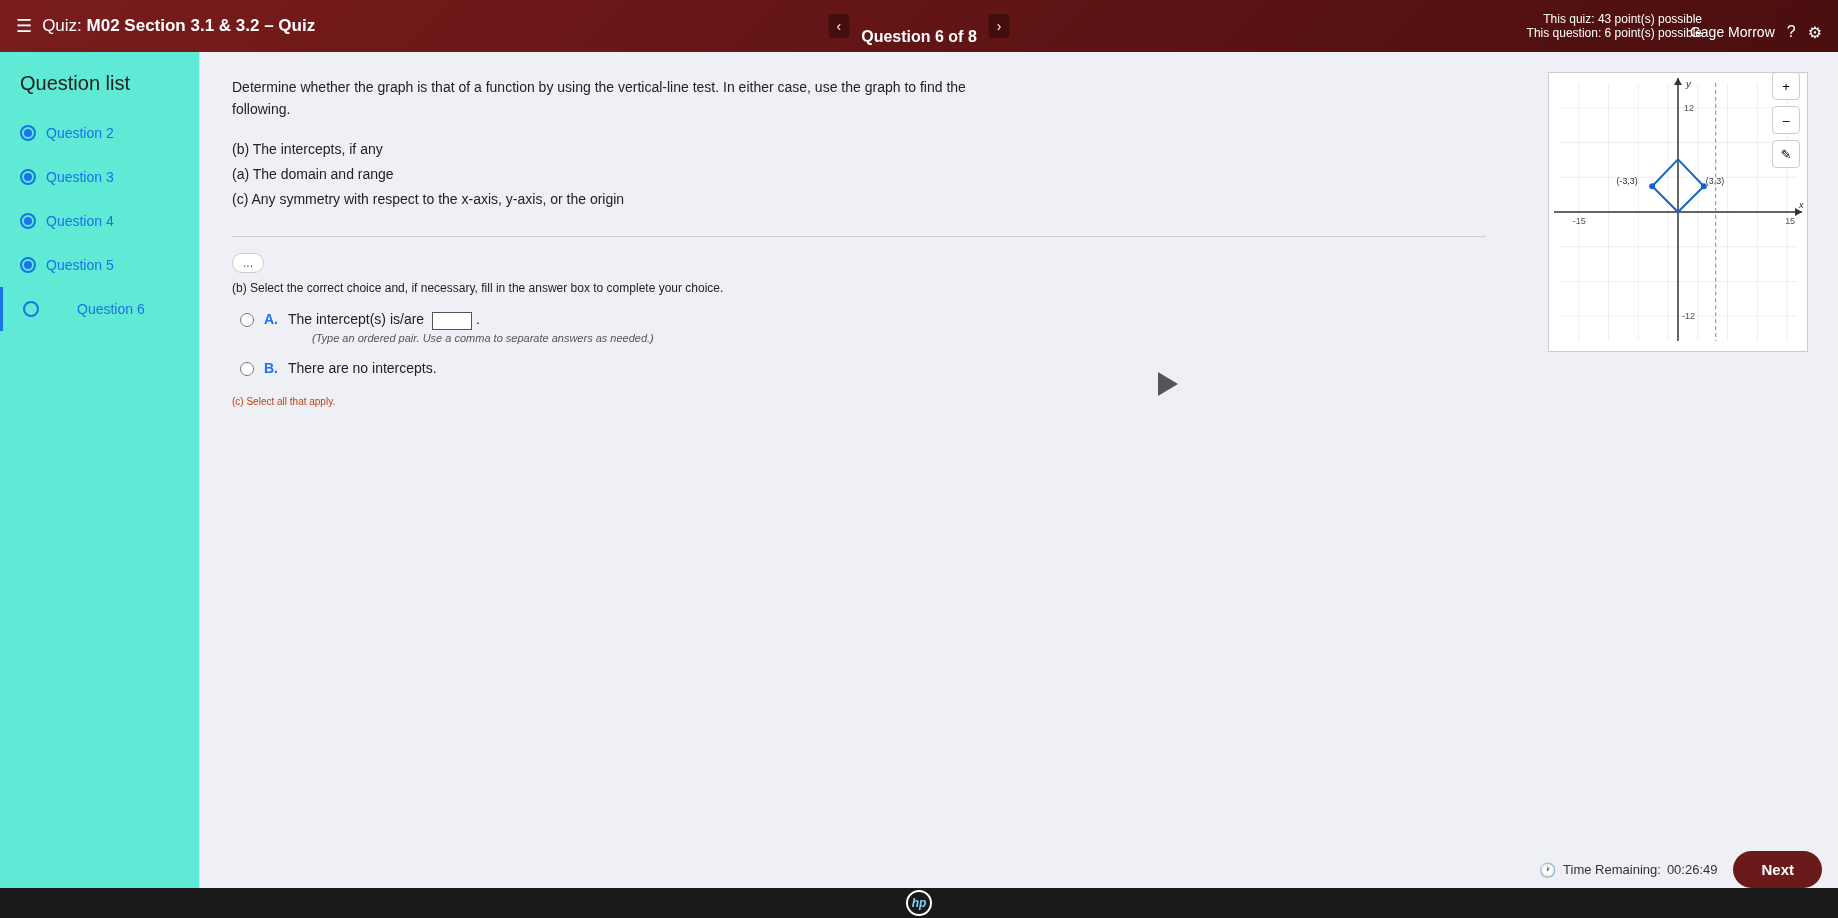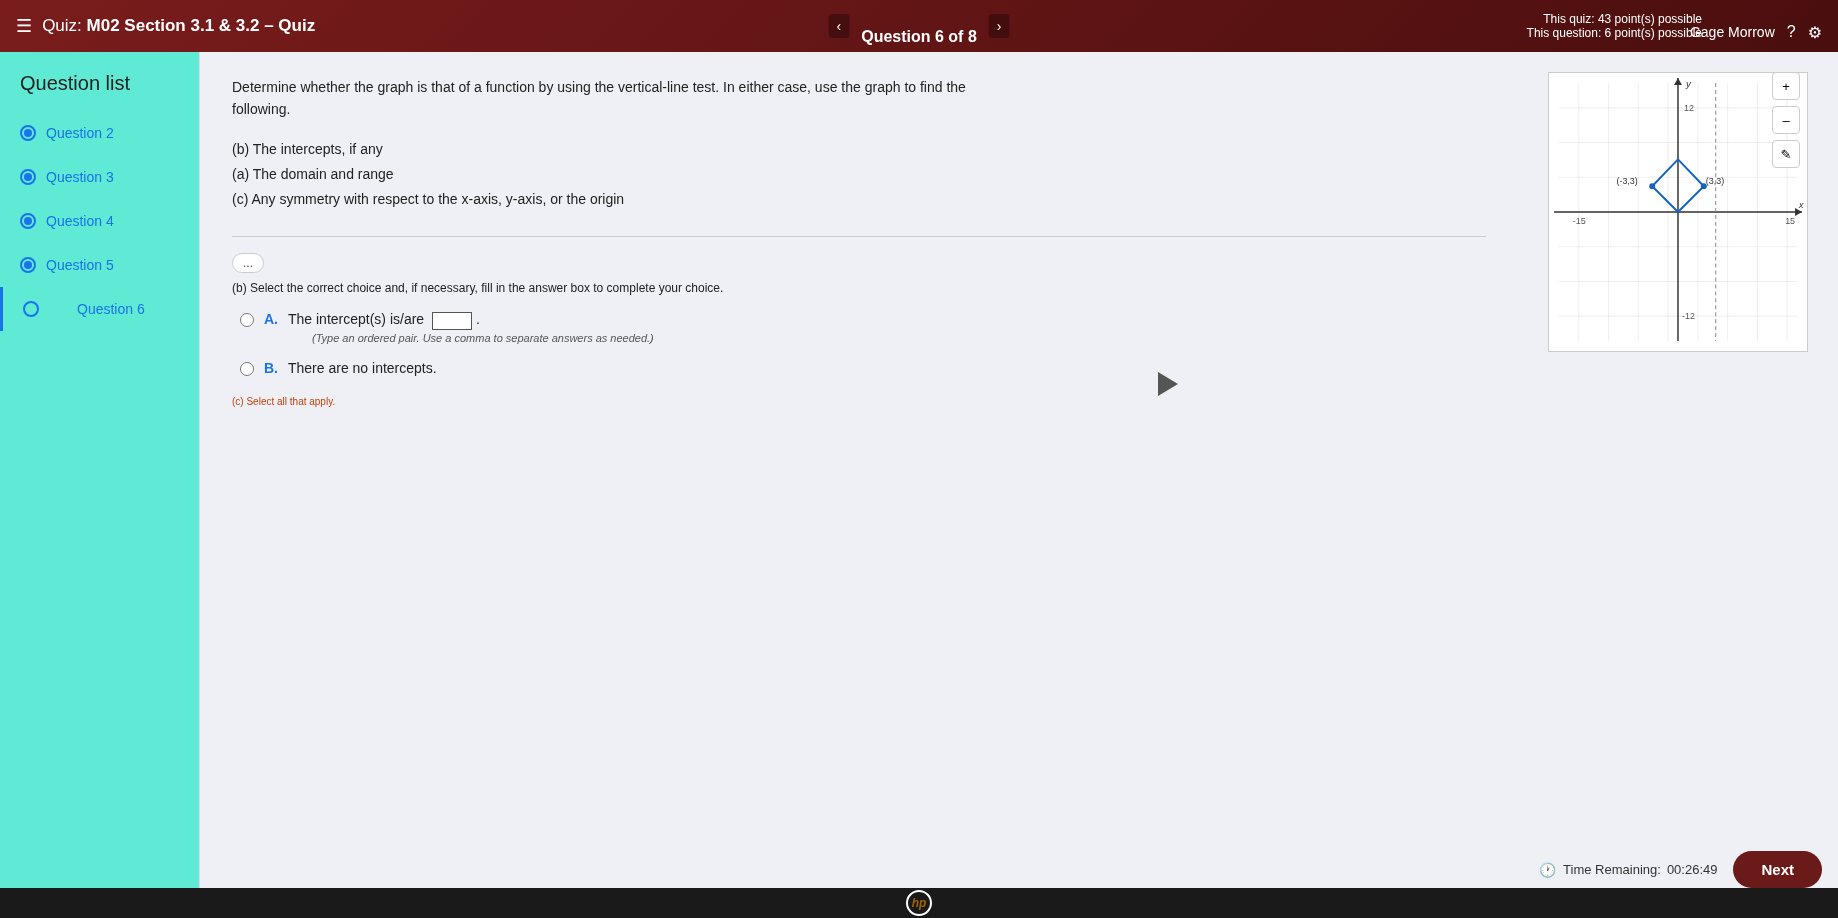--- a/index.html
+++ b/index.html
@@ -318,21 +318,21 @@
       bottom: 0;
       left: 0;
       right: 0;
       height: 30px;
       background: #1a1a1a;
       display: flex;
       align-items: center;
       justify-content: center;
     }
     .hp-logo {
-      color: #a16207;
+      color: #7dd3fc;
       font-size: 14px;
       font-weight: 700;
       font-style: italic;
       border: 2px solid white;
       border-radius: 50%;
       width: 26px;
       height: 26px;
       display: flex;
       align-items: center;
       justify-content: center;

